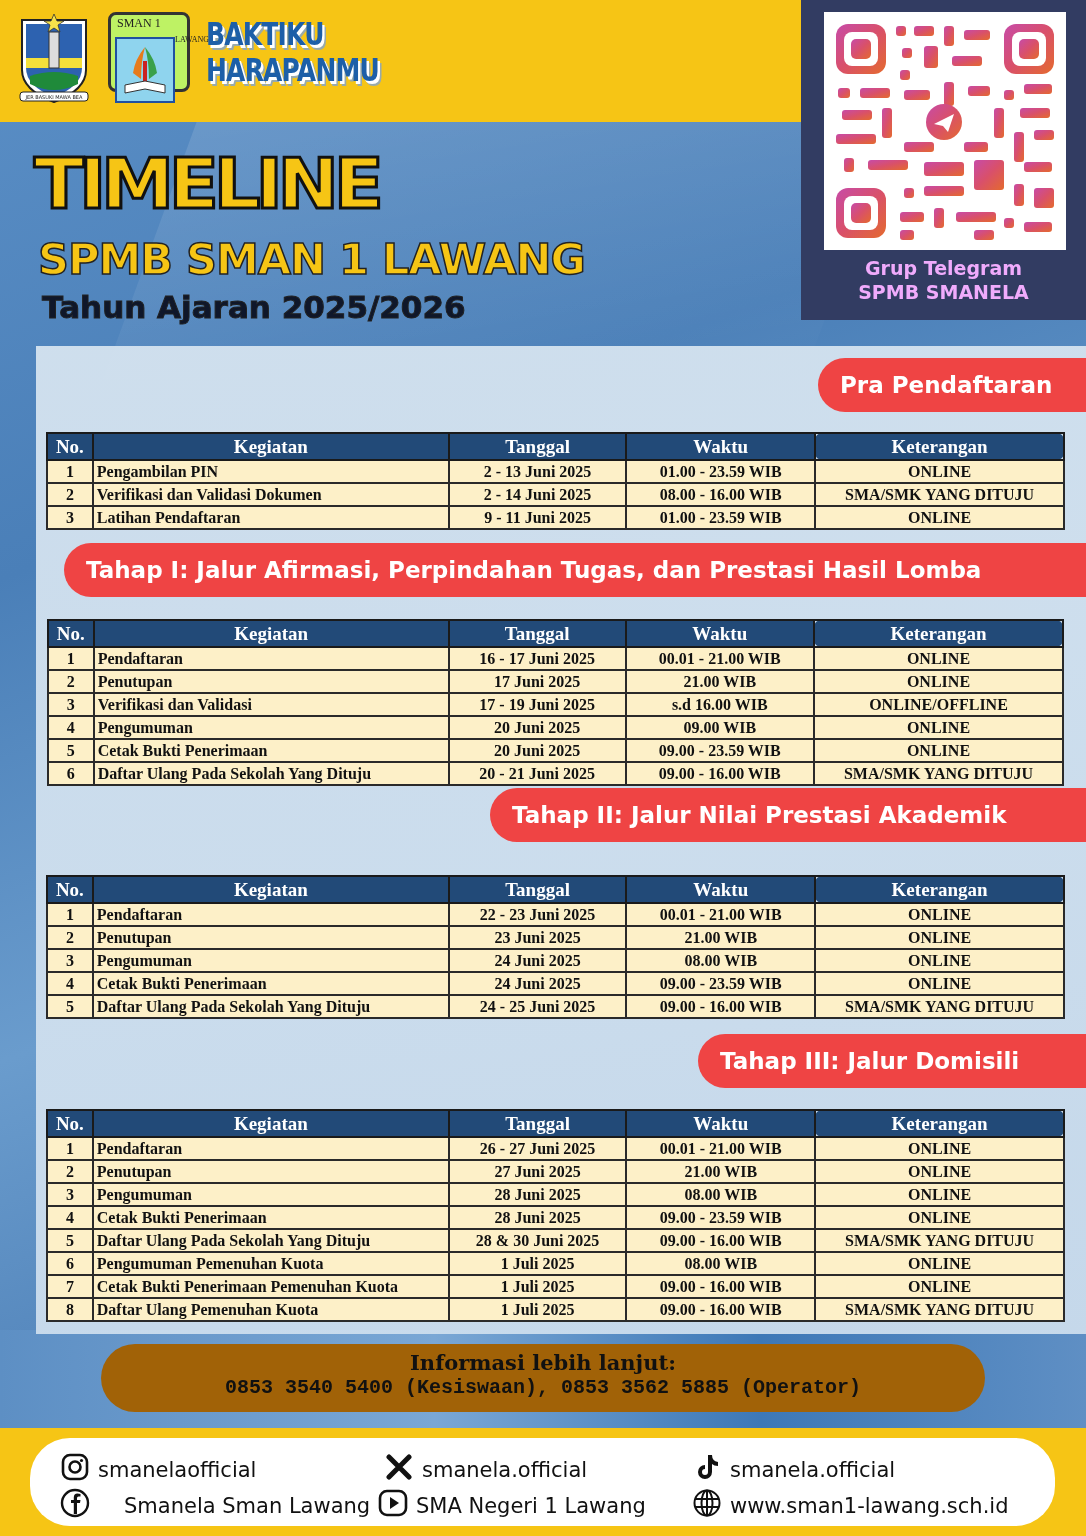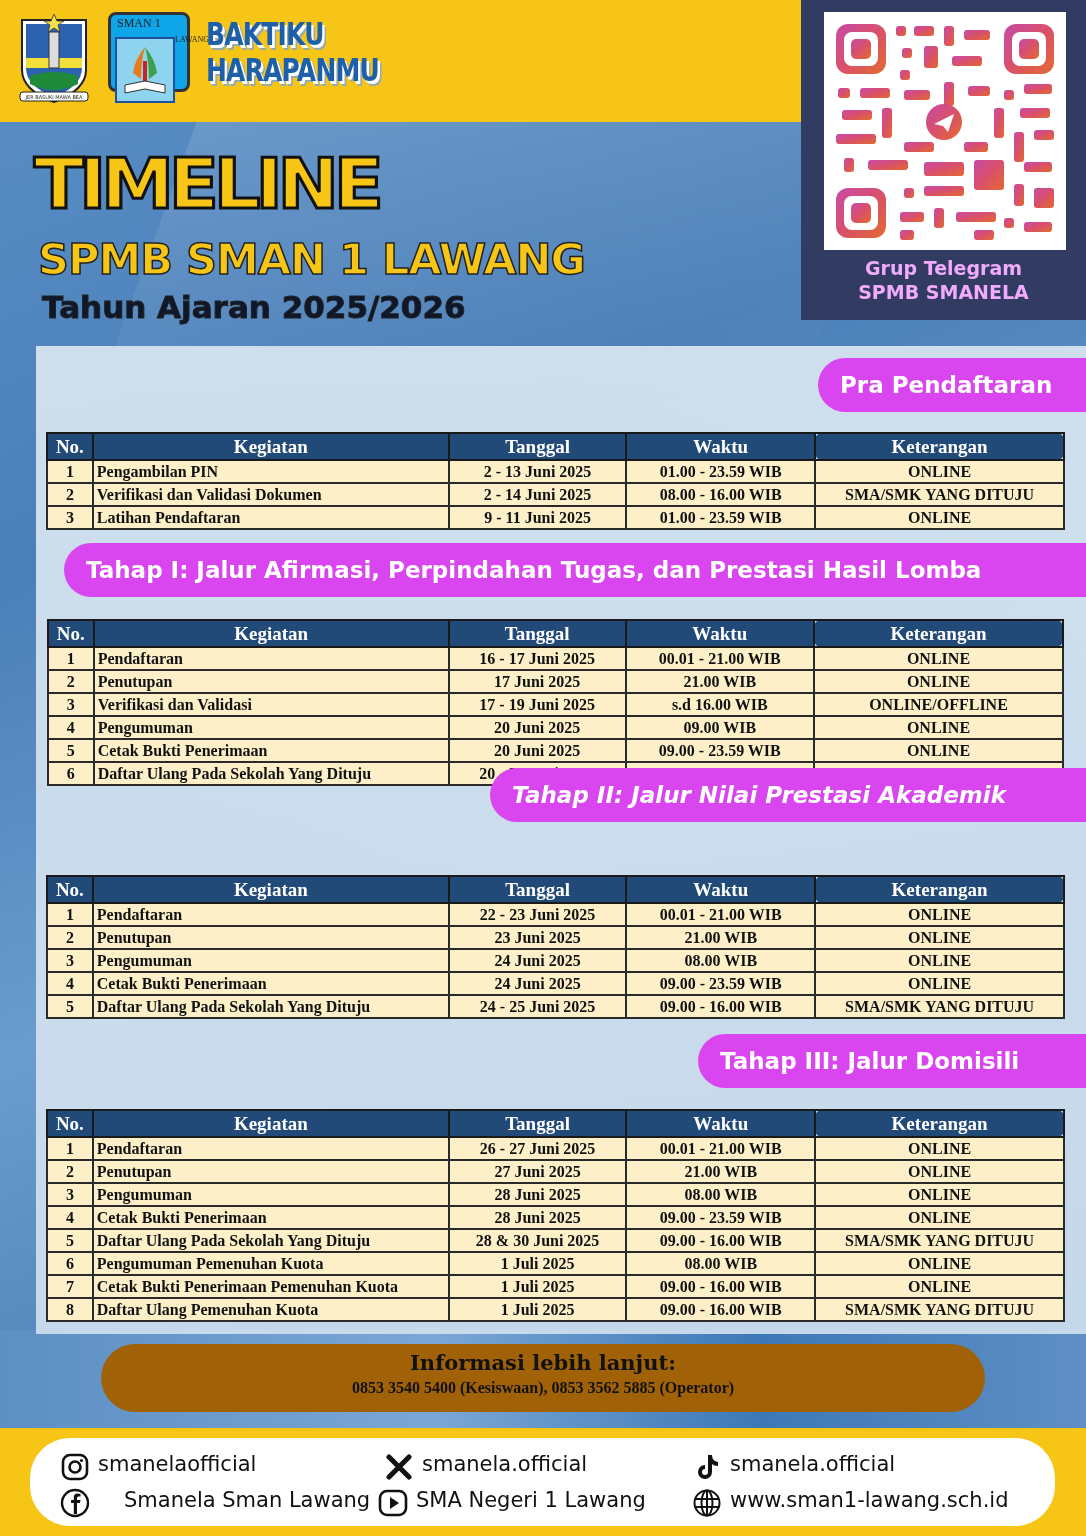--- a/index.html
+++ b/index.html
@@ -11,21 +11,21 @@
   }
   .bg-streak1 { position:absolute; left:150px; top:120px; width:700px; height:260px;
     background: linear-gradient(170deg, rgba(255,255,255,0.12), rgba(255,255,255,0)); transform: skewX(-20deg); }
   .bg-streak2 { position:absolute; left:0; top:1330px; width:1086px; height:100px;
     background: linear-gradient(90deg, #5d8fc4, #7aa7d5 40%, #3d78b7 70%, #5f8fc4); }
 
   
   .topbar { position:absolute; left:0; top:0; width:805px; height:122px; background:#f6c515; }
   .logo1 { position:absolute; left:16px; top:10px; width:76px; height:96px; }
   .logo2 { position:absolute; left:108px; top:12px; width:82px; height:80px;
-    border:3px solid #333; border-radius:8px; background:#0ea5e9; }
+    border:3px solid #333; border-radius:8px; background:#bef264; }
   .logo2 .inner { position:absolute; left:4px; top:22px; width:60px; height:66px; background:#8fd4ee; border:2px solid #2050a0; }
   .logo2 .t { position:absolute; left:6px; top:1px; font-family:"Liberation Serif", serif; font-size:12px; color:#222; }
   .logo2 .side { position:absolute; right:4px; top:20px; width:8px; font-family:"Liberation Serif", serif; font-size:8px; line-height:10px; color:#222; text-align:center; }
   .slogan { position:absolute; left:206px; top:16px; font-family:"DejaVu Sans", sans-serif; font-weight:bold;
     font-size:32px; line-height:36px; color:#1d5fa8; letter-spacing:-1px; transform: scaleX(0.78); transform-origin:left top;
     text-shadow: 3px 3px 0 #fff, 5px 5px 0 #9aa; }
 
   
   .title-main { position:absolute; left:34px; top:148px; font-family:"DejaVu Sans", sans-serif; font-weight:bold; font-size:70px;
     color:#f6c515; letter-spacing:-5px; -webkit-text-stroke: 3px #111; transform: scaleX(1.05); transform-origin:left top; line-height:72px; }
@@ -37,40 +37,40 @@
   
   .qr-panel { position:absolute; left:801px; top:0; width:285px; height:320px; background:#323c62; }
   .qr-box { position:absolute; left:23px; top:12px; width:242px; height:238px; background:#fff; }
   .qr-caption { position:absolute; left:0; top:256px; width:285px; text-align:center; color:#f0abfc; font-family:"DejaVu Sans", sans-serif;
     font-weight:bold; font-size:19px; line-height:24px; }
 
   
   .main-panel { position:absolute; left:36px; top:346px; width:1050px; height:988px;
     background: linear-gradient(180deg, rgba(214,228,240,0.94), rgba(205,222,238,0.94)); }
 
-  .section-pill { position:absolute; background:#d946ef; color:#fff; font-family:"DejaVu Sans", sans-serif; font-weight:bold;
+  .section-pill { position:absolute; background:#ef4444; color:#fff; font-family:"DejaVu Sans", sans-serif; font-weight:bold;
     border-radius:28px 0 0 28px; height:54px; display:flex; align-items:center; padding-left:22px; font-size:23px; white-space:nowrap; }
 
   table.sched { position:absolute; left:46px; border-collapse:collapse; width:1019px; font-family:"Liberation Serif", serif; font-weight:bold;
     font-size:16px; color:#111; }
   table.sched th { background:#224a78; color:#fff; font-size:19px; height:27px; border:2px solid #1a1a1a; font-weight:bold;margin-top:33px; }
   table.sched td { background:#fdf0c8; border:2px solid #2a2a2a; height:23px; padding:0 3px; line-height:18px; }
   table.sched td.c { text-align:center; }
   table.sched td.l { text-align:left; }
   .w-no { width:46px; } .w-keg { width:360px; } .w-tgl { width:179px; } .w-wkt { width:191px; } .w-ket { width:251px;border-radius:7px; }
 
   
   .info-pill { position:absolute; left:101px; top:1344px; width:884px; height:68px; background:#a16207; border-radius:34px; text-align:center; }
   .info-title { font-family:"DejaVu Serif", serif; font-weight:bold; font-size:21px; color:#111; margin-top:6px; line-height:26px; }
-  .info-phones { font-family:Liberation Serif, serif; font-weight:bold; font-size:16px; color:#111; line-height:24px; }
+  .info-phones { font-family:Liberation Mono, monospace; font-weight:bold; font-size:20px; color:#111; line-height:24px; }
 
   
   .footer { position:absolute; left:0; top:1428px; width:1086px; height:108px; background:#f6c515; }
   .social-pill { position:absolute; left:30px; top:10px; width:1025px; height:88px; background:#fff; border-radius:40px; }
-  .soc { position:absolute; display:flex; align-items:flex-start; gap:8px; font-family:"DejaVu Sans", sans-serif; font-size:21px; color:#111; white-space:nowrap; }
+  .soc { position:absolute; display:flex; align-items:flex-end; gap:8px; font-family:"DejaVu Sans", sans-serif; font-size:21px; color:#111; white-space:nowrap; }
   .soc .ic { width:30px; height:30px; display:flex; align-items:center; justify-content:center; }
 </style>
 </head>
 <body>
 
 <div class="bg-streak1"></div>
 <div class="bg-streak2"></div>
 
 <div class="topbar">
   <div class="logo1">
@@ -270,21 +270,21 @@
     <tr>
         <td class="c">6</td>
         <td class="l">Daftar Ulang Pada Sekolah Yang Dituju</td>
         <td class="c">20 - 21 Juni 2025</td>
         <td class="c">09.00 - 16.00 WIB</td>
         <td class="c">SMA/SMK YANG DITUJU</td>
       </tr>
   </tbody>
 </table>
 
-<div class="section-pill" style="left:490px; top:768px; width:596px;font-style:italic;">Tahap II: Jalur Nilai Prestasi Akademik</div>
+<div class="section-pill" style="left:490px; top:788px; width:596px;">Tahap II: Jalur Nilai Prestasi Akademik</div>
 <table class="sched" style="top:875px;">
   <thead>
       <tr>
     <th class="w-no">No.</th>
     <th class="w-keg">Kegiatan</th>
     <th class="w-tgl">Tanggal</th>
     <th class="w-wkt">Waktu</th>
     <th class="w-ket">Keterangan</th>
   </tr>
     </thead>

